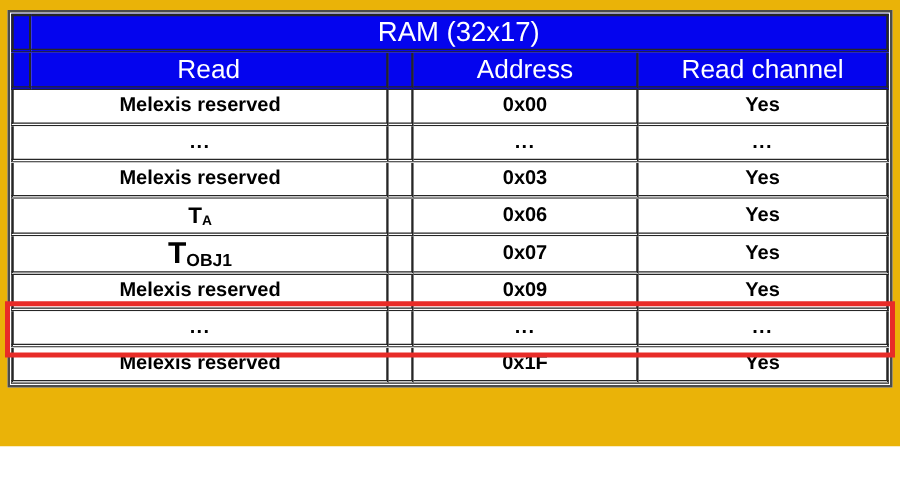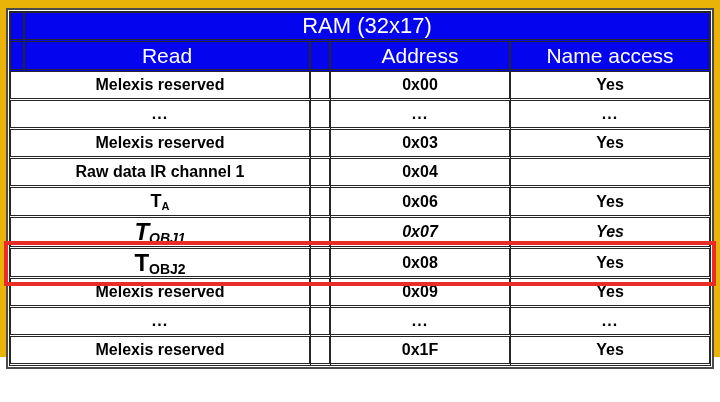--- a/index.html
+++ b/index.html
@@ -44,21 +44,21 @@
     box-sizing: border-box;
   }
   
   table.ram tr.title-row th { border-top: 2px solid var(--grid, #262626); }
   table.ram th:first-child, table.ram td:first-child { border-left: 2px solid var(--grid, #262626); }
 
   tr.title-row  { height: 28px; }
   tr.header-row { height: 30px; }
   tbody tr      { height: 29px; }
   tbody tr.sym  { height: 30px; }
-  tbody tr.highlight { height: 31px; font-style: italic; }
+  tbody tr.highlight { height: 31px; }
 
   .blue-cell {
     background: var(--header-bg, #0404ee);
     color: var(--header-text, #ffffff);
     font-weight: 400;
   }
   tr.title-row th { font-size: 22px; }
   tr.header-row th { font-size: 21px; }
 
   tbody td {
@@ -107,21 +107,21 @@
       <thead>
         <tr class="title-row">
           <th class="blue-cell"></th>
           <th class="blue-cell" colspan="4">RAM (32x17)</th>
         </tr>
         <tr class="header-row">
           <th class="blue-cell"></th>
           <th class="blue-cell">Read</th>
           <th class="blue-cell"></th>
           <th class="blue-cell">Address</th>
-          <th class="blue-cell">Name access</th>
+          <th class="blue-cell">Read channel</th>
         </tr>
       </thead>
       <tbody>
           <tr>
             <td colspan="2">Melexis reserved</td>
             <td></td>
             <td>0x00</td>
             <td>Yes</td>
           </tr>
           <tr>
@@ -129,42 +129,30 @@
             <td></td>
             <td class="dots">...</td>
             <td class="dots">...</td>
           </tr>
           <tr>
             <td colspan="2">Melexis reserved</td>
             <td></td>
             <td>0x03</td>
             <td>Yes</td>
           </tr>
-          <tr>
-            <td colspan="2">Raw data IR channel 1</td>
-            <td></td>
-            <td>0x04</td>
-            <td></td>
-          </tr>
           <tr class="sym medium">
             <td colspan="2"><span class="t-base">T</span><sub class="t-sub">A</sub></td>
             <td></td>
             <td>0x06</td>
             <td>Yes</td>
           </tr>
           <tr class="sym large highlight">
             <td colspan="2"><span class="t-base">T</span><sub class="t-sub">OBJ1</sub></td>
             <td></td>
             <td>0x07</td>
-            <td>Yes</td>
-          </tr>
-          <tr class="sym large">
-            <td colspan="2"><span class="t-base">T</span><sub class="t-sub">OBJ2</sub></td>
-            <td></td>
-            <td>0x08</td>
             <td>Yes</td>
           </tr>
           <tr>
             <td colspan="2">Melexis reserved</td>
             <td></td>
             <td>0x09</td>
             <td>Yes</td>
           </tr>
           <tr>
             <td colspan="2" class="dots">...</td>

